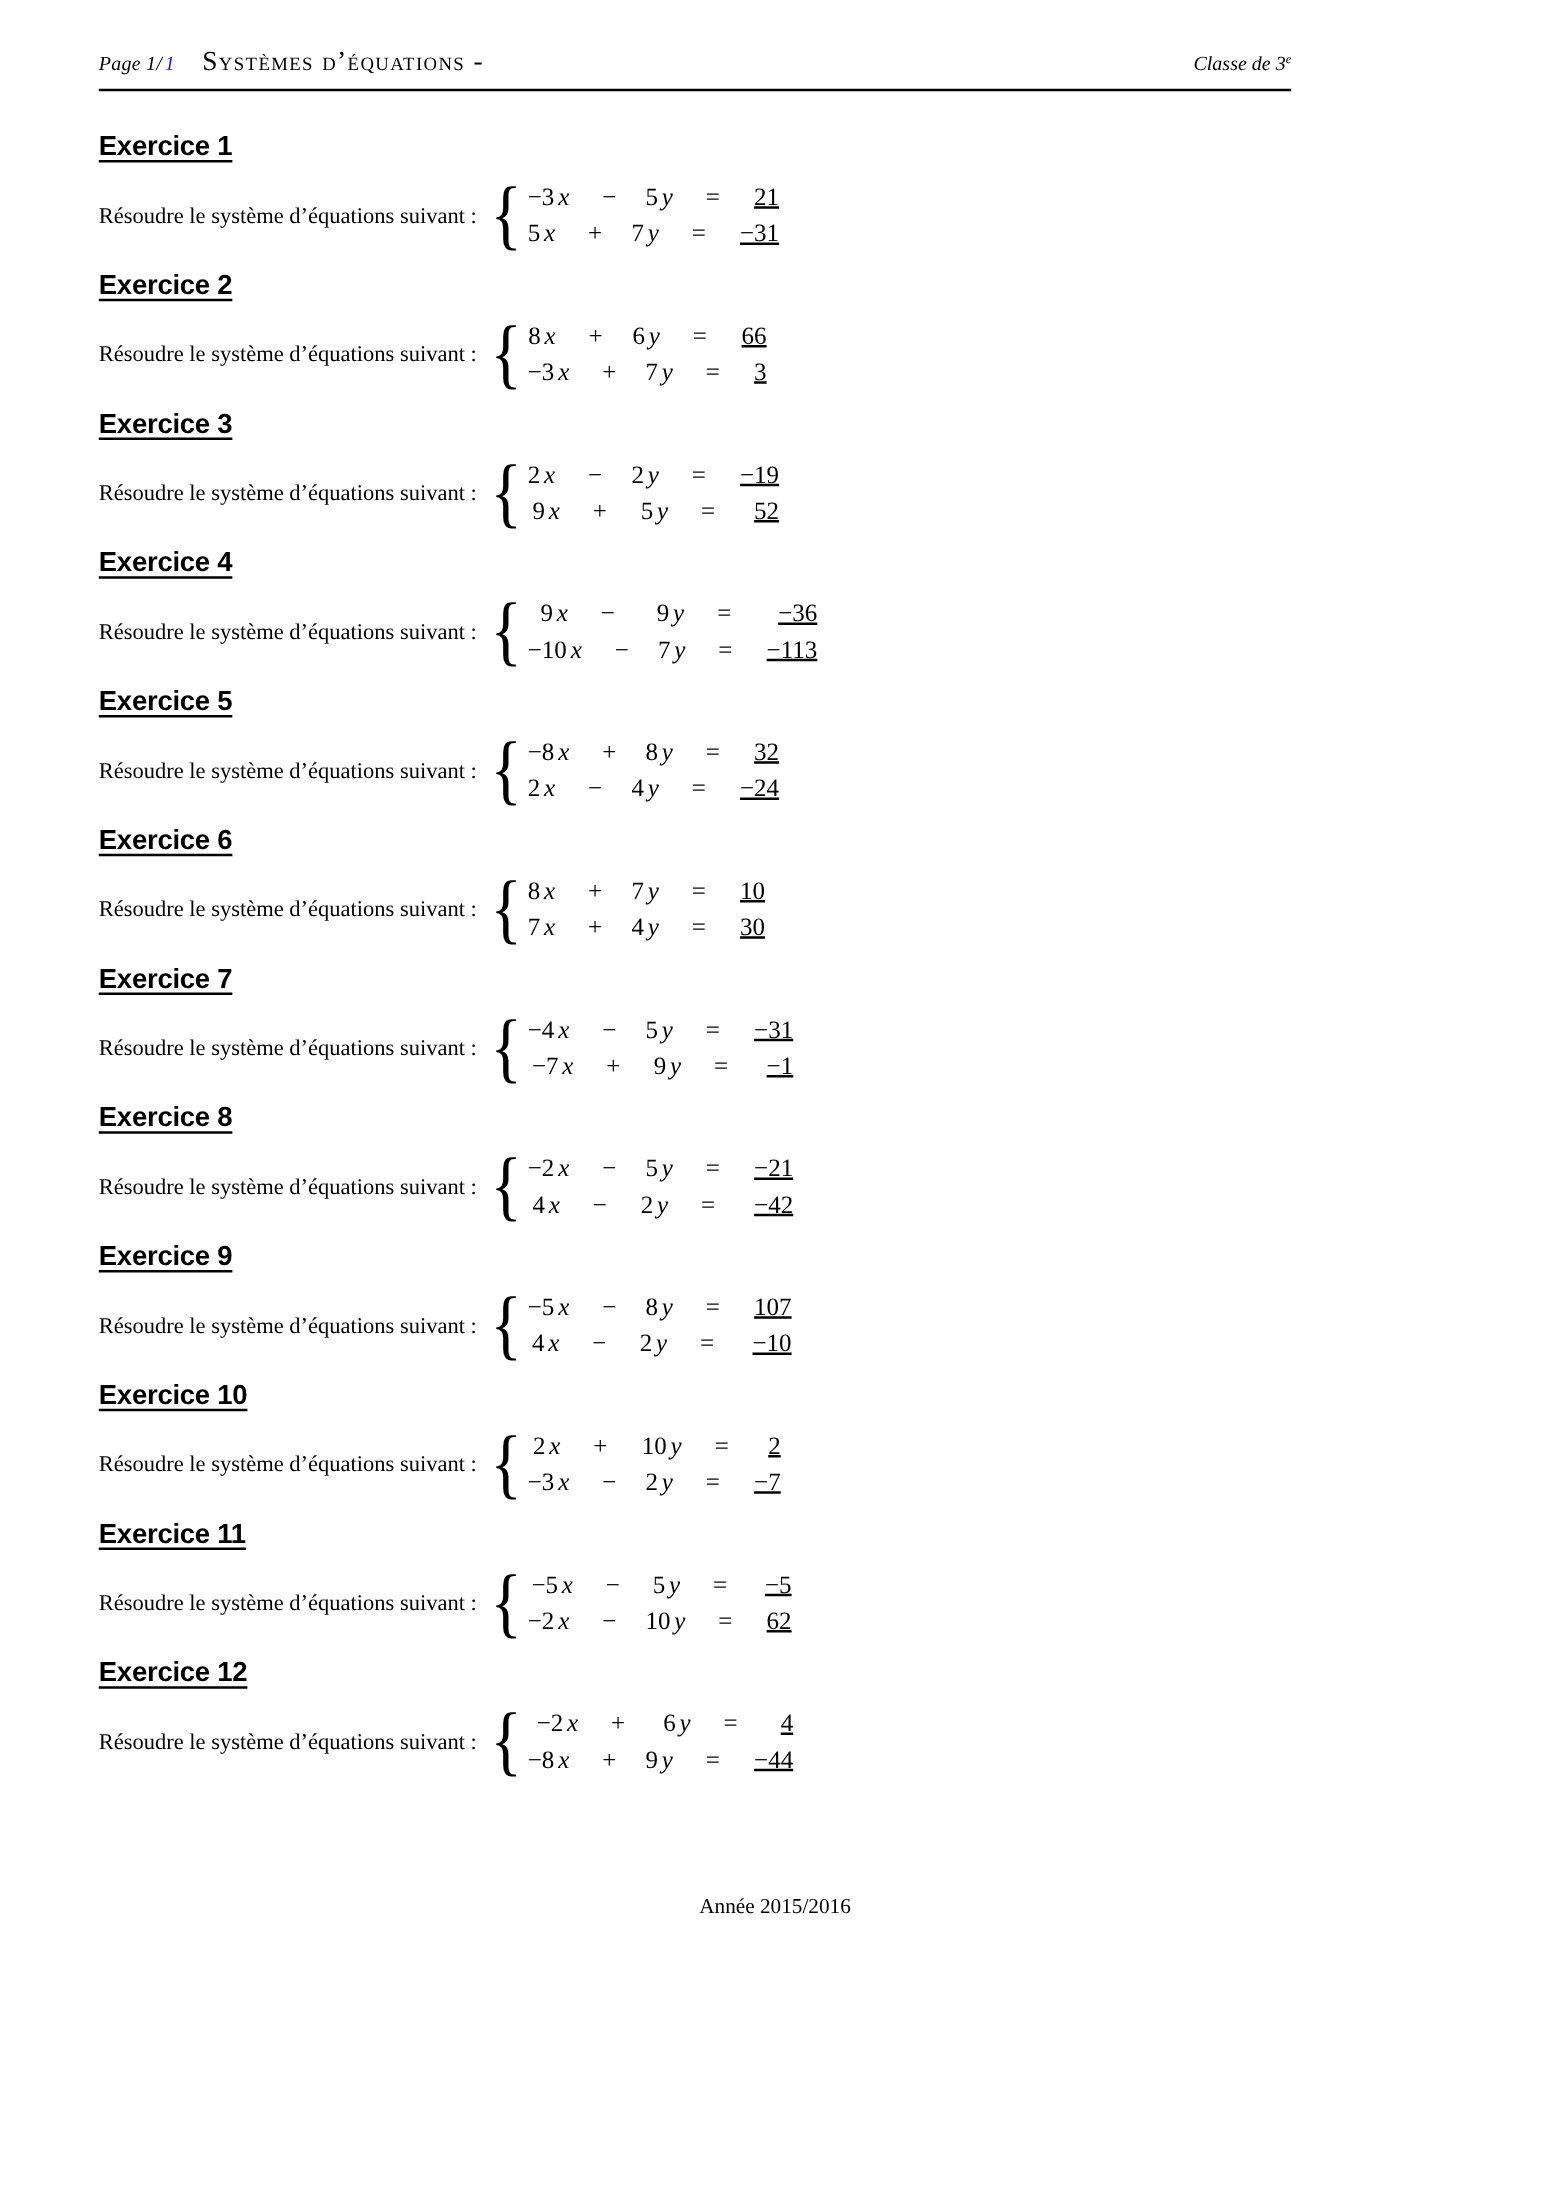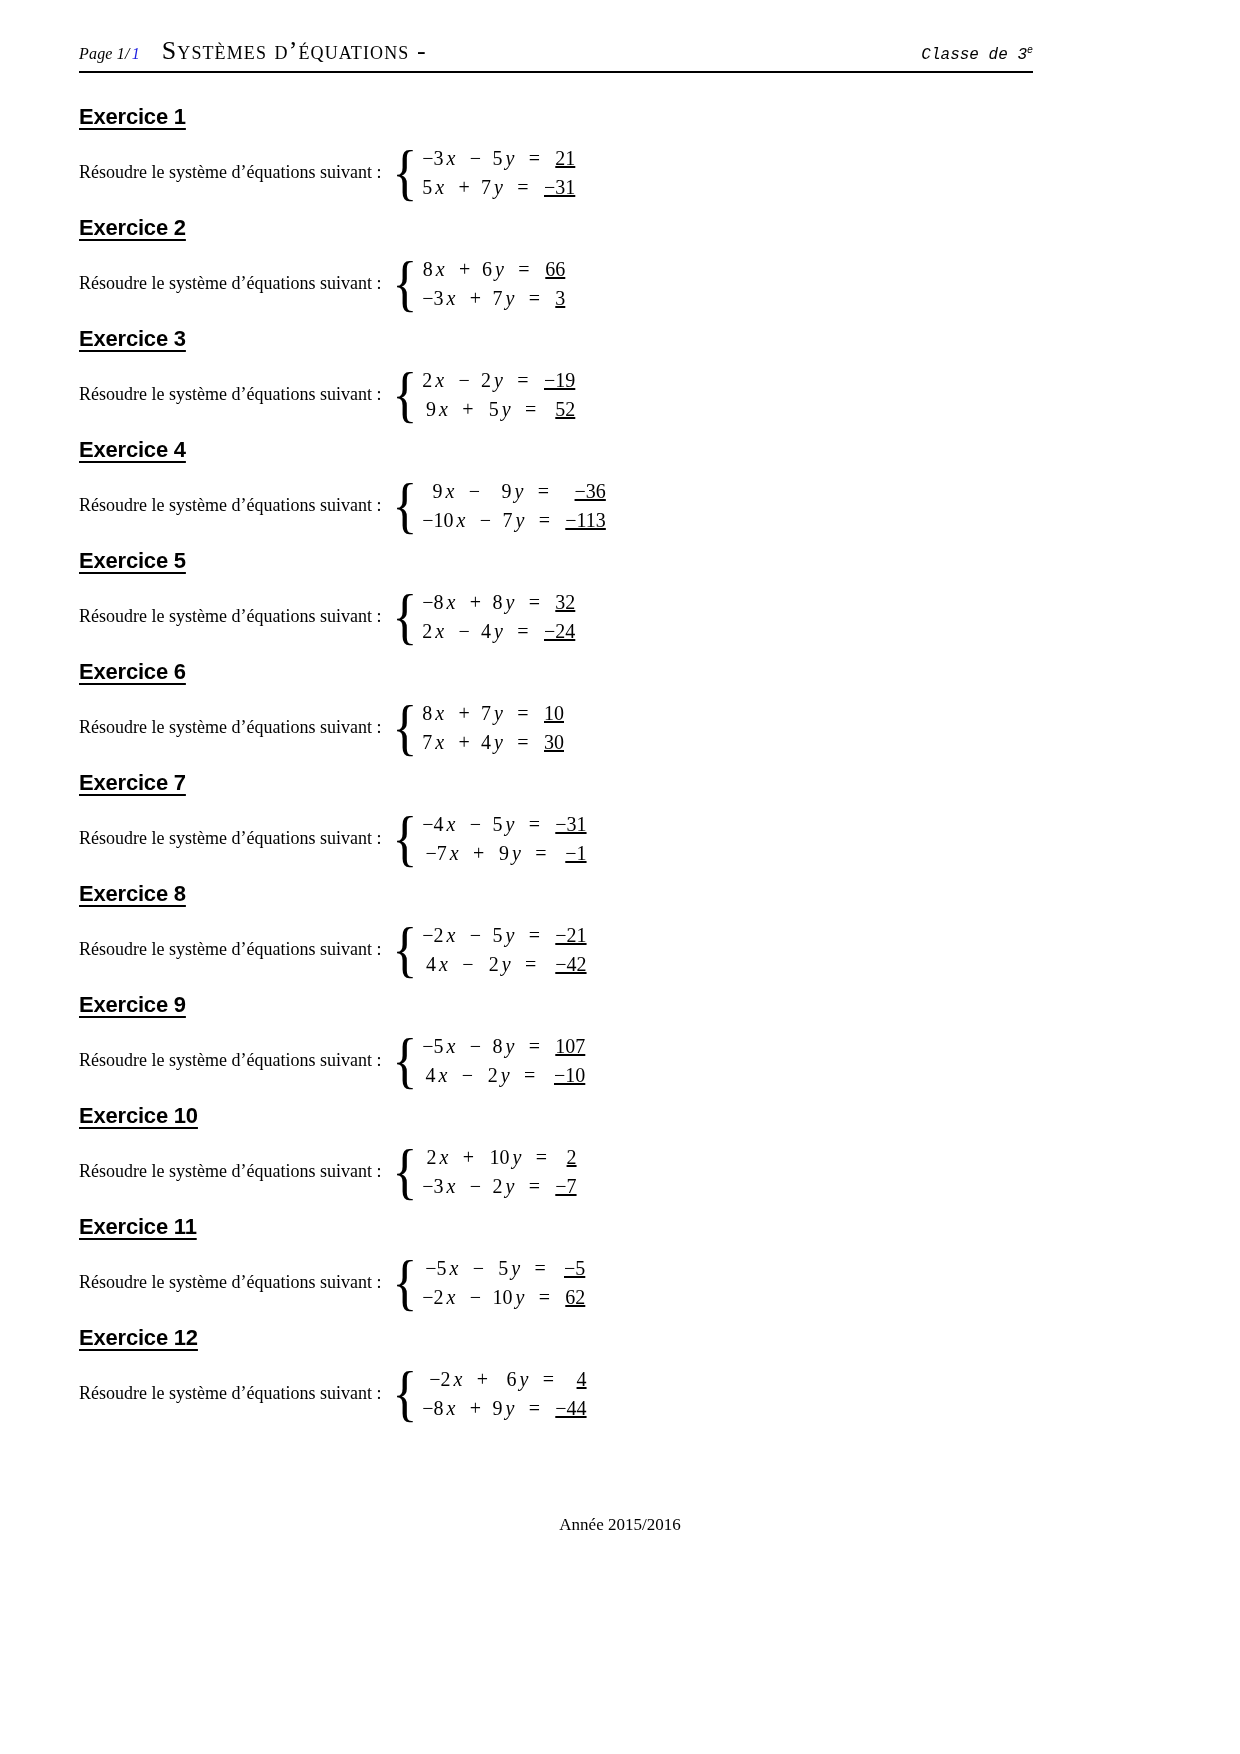--- a/index.html
+++ b/index.html
@@ -52,27 +52,27 @@
   .page-num-total {
     font-family: "Liberation Serif", serif;
     font-style: italic;
     font-size: 16px;
     color: #2020e0;
     margin-left: 2px;
   }
   .doc-title {
     font-family: "Liberation Serif", serif;
     font-variant: small-caps;
-    font-size: 26px;
+    font-size: 22px;
     letter-spacing: 1.1px;
     margin-left: 22px;
     white-space: nowrap;
   }
   .header-right {
-    font-family: Liberation Mono, monospace;
+    font-family: Liberation Serif, serif;
     font-style: italic;
     font-size: 16px;
     white-space: nowrap;
   }
   .header-right sup {
     font-size: 10px;
     vertical-align: super;
   }
   .header-rule {
     position: absolute;
@@ -134,21 +134,21 @@
     display: flex;
     flex-direction: column;
     justify-content: center;
     font-family: "Liberation Serif", serif;
     font-size: 20px;
   }
   .eq {
     display: grid;
     grid-template-columns: auto 34px auto 34px auto;
     align-items: baseline;
-    column-gap: 0px;
+    column-gap: 12px;
     line-height: 1.42;
   }
   .eq .c-term {
     text-align: right;
     padding-right: 3px;
     white-space: nowrap;
   }
   .eq .c-op {
     text-align: center;
   }

